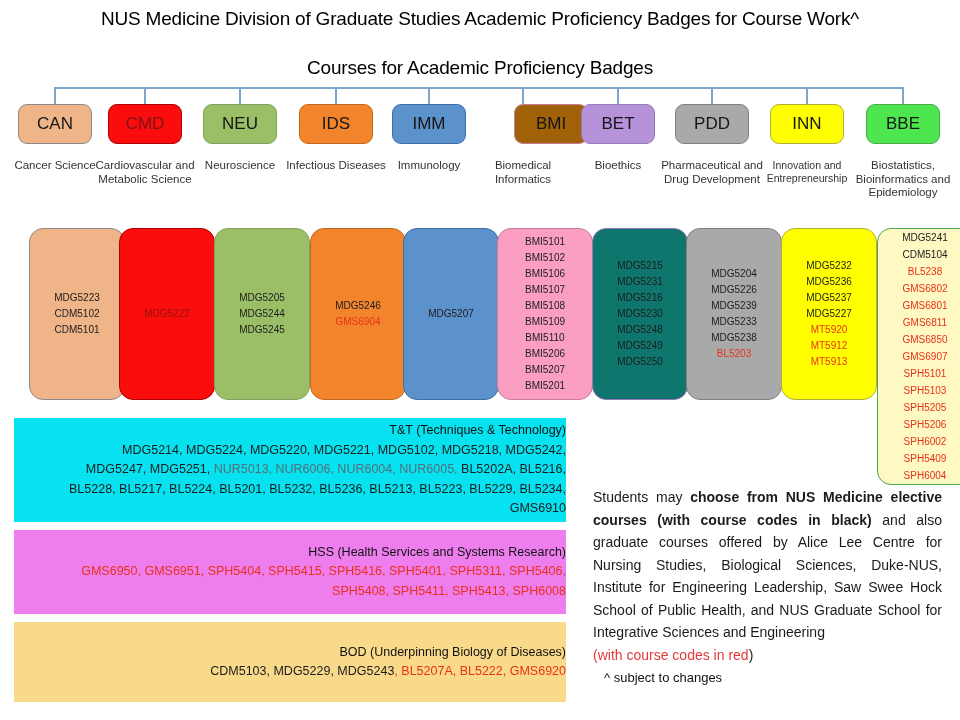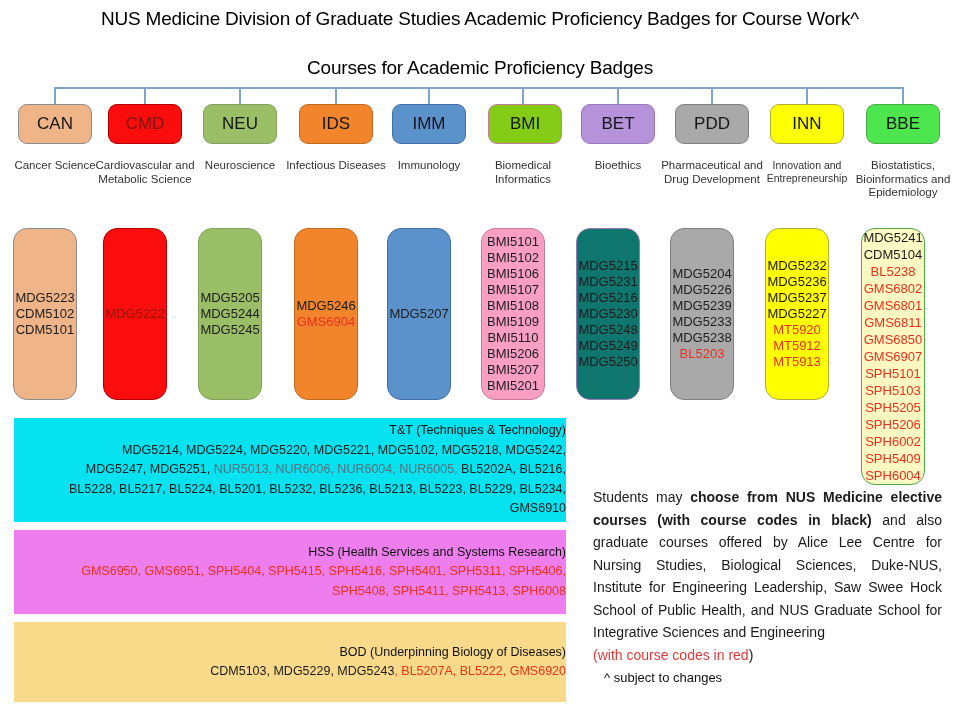--- a/index.html
+++ b/index.html
@@ -10,23 +10,23 @@
   .subtitle{position:absolute;top:57px;left:0;right:0;text-align:center;
          font-size:19px;color:#000;letter-spacing:-0.2px;}
   .hline{position:absolute;height:2px;}
   .vline{position:absolute;width:2px;}
   .badge{position:absolute;top:104px;width:74px;height:40px;border-radius:9px;
          display:flex;align-items:center;justify-content:center;
          font-size:17px;color:#151515;border:1.6px solid;box-sizing:border-box;}
   .desc{position:absolute;top:159px;width:106px;text-align:center;
         font-size:11.5px;line-height:13.5px;color:#333;}
   .desc.small{font-size:10.5px;line-height:13px;}
-  .cbox{position:absolute;top:228px;width:64px;border-radius:14px;
+  .cbox{position:absolute;top:228px;width:96px;border-radius:14px;
         display:flex;flex-direction:column;align-items:center;justify-content:center;
-        font-size:13px;border:1px solid;box-sizing:border-box;}
+        font-size:10px;border:1px solid;box-sizing:border-box;margin-left:16px;}
   .cline{white-space:nowrap;}
   .bar{position:absolute;left:14px;width:552px;
        display:flex;flex-direction:column;align-items:flex-end;justify-content:center;
        font-size:12.5px;line-height:19.5px;color:#1b1b1b;text-align:center;}
   .bar .bline{white-space:nowrap;}
   #note{position:absolute;left:593px;top:486px;width:349px;margin:0;
         font-size:14px;line-height:22.5px;text-align:justify;color:#1b1b1b;}
   .footnote{position:absolute;left:604px;top:670px;font-size:13px;color:#111;}
 </style>
 </head>
@@ -76,21 +76,21 @@
       </div>
       <div class="vline" style="left: 428px; top: 87px; height: 17px; background: rgb(126, 166, 200);"></div>
       <div class="badge" style="left: 392px; background: rgb(92, 146, 204); border-color: rgb(63, 111, 168); color: rgb(21, 21, 21);">
         <span>IMM</span>
       </div>
       <div class="desc" style="left: 376px;">Immunology</div>
       <div class="cbox" style="left: 387px; height: 172px; line-height: 16px; background: rgb(92, 146, 204); border-color: rgb(63, 111, 168);">
         <div class="cline" style="color: rgb(28, 28, 28);">MDG5207</div>
       </div>
       <div class="vline" style="left: 522px; top: 87px; height: 17px; background: rgb(126, 166, 200);"></div>
-      <div class="badge" style="left: 488px; background: #84cc16; border-color: rgb(199, 122, 154); color: rgb(21, 21, 21);">
+      <div class="badge" style="left: 514px; background: #a16207; border-color: rgb(199, 122, 154); color: rgb(21, 21, 21);">
         <span>BMI</span>
       </div>
       <div class="desc" style="left: 470px;">Biomedical Informatics</div>
       <div class="cbox" style="left: 481px; height: 172px; line-height: 16px; background: rgb(250, 159, 194); border-color: rgb(199, 122, 154);">
         <div class="cline" style="color: rgb(28, 28, 28);">BMI5101</div>
         <div class="cline" style="color: rgb(28, 28, 28);">BMI5102</div>
         <div class="cline" style="color: rgb(28, 28, 28);">BMI5106</div>
         <div class="cline" style="color: rgb(28, 28, 28);">BMI5107</div>
         <div class="cline" style="color: rgb(28, 28, 28);">BMI5108</div>
         <div class="cline" style="color: rgb(28, 28, 28);">BMI5109</div>

